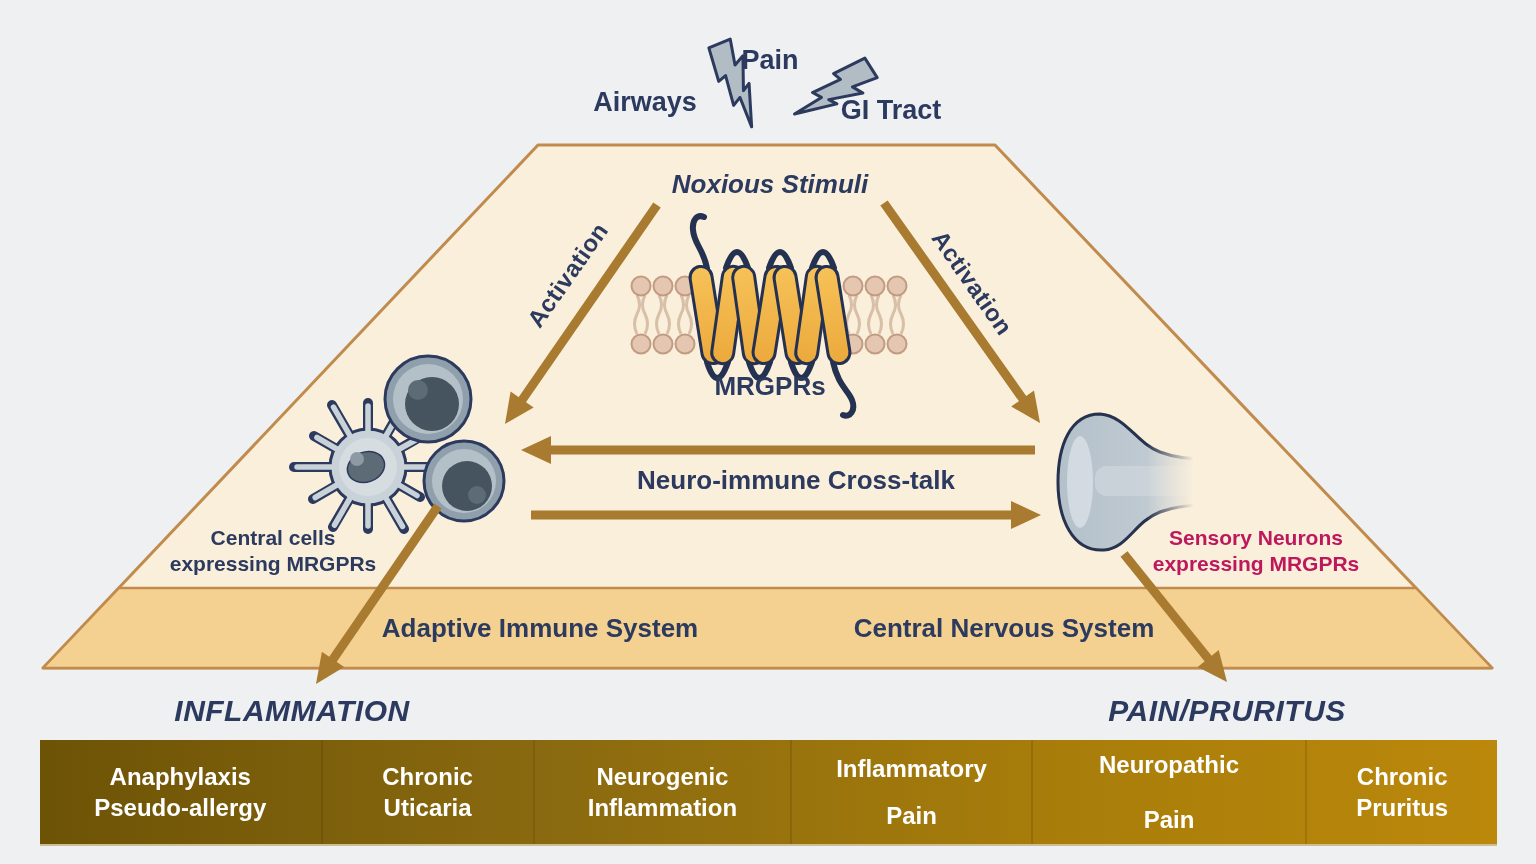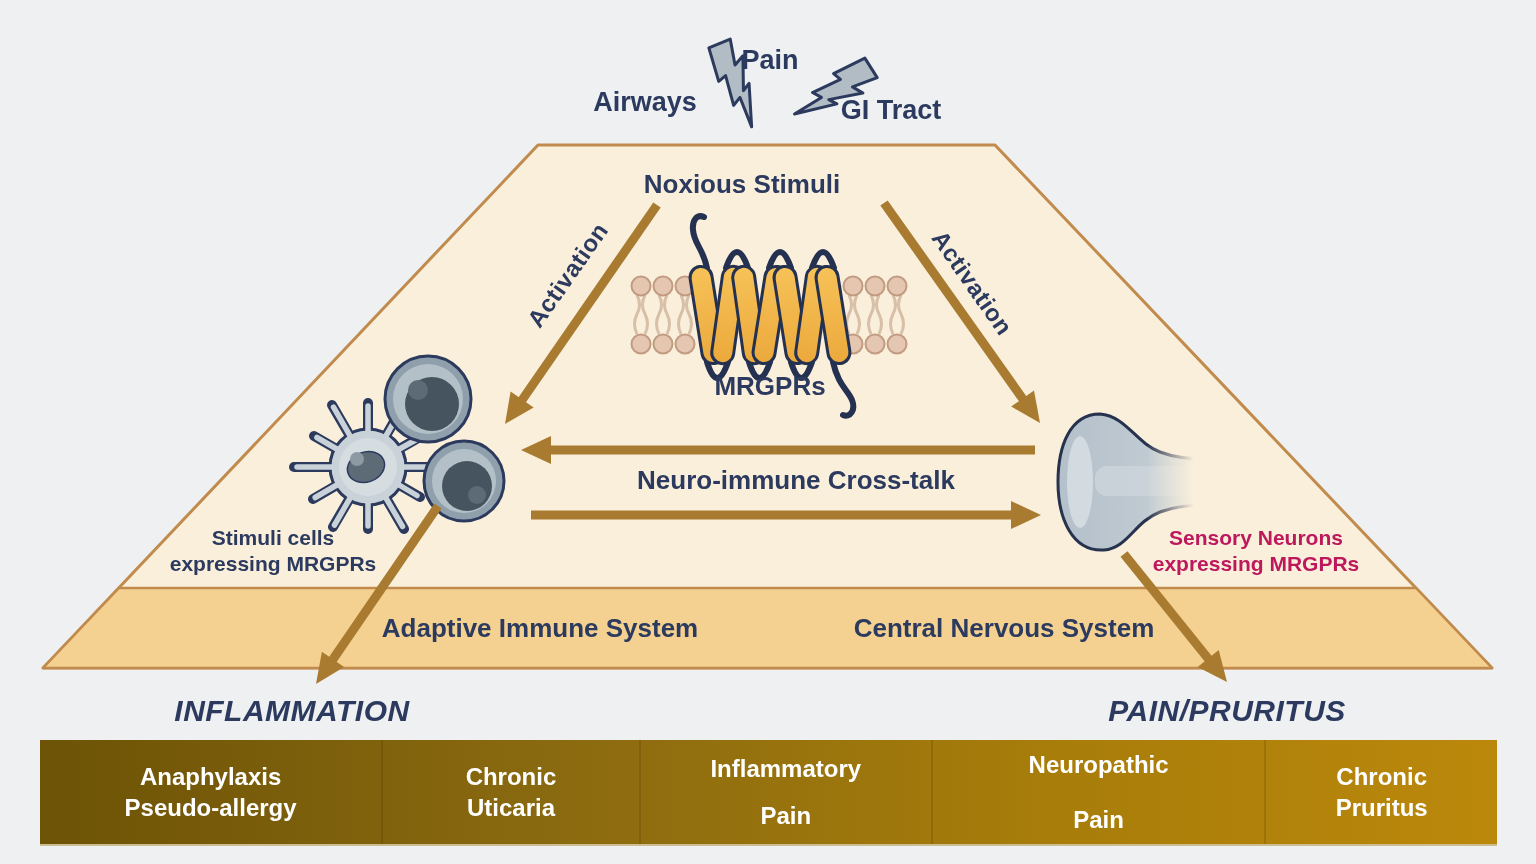--- a/index.html
+++ b/index.html
@@ -210,28 +210,28 @@
   <g fill="#a87b30" stroke="#a87b30">
     <line x1="1124" y1="554" x2="1210.7" y2="661.7" stroke-width="9"></line>
     <polygon points="1227,682 1197.7,667.1 1218.7,650.1" stroke="none"></polygon>
   </g>
 </svg>
 
 <div class="lbl lbl-top" style="left:770px;top:60px;">Pain</div>
 <div class="lbl lbl-top" style="left:645px;top:102px;">Airways</div>
 <div class="lbl lbl-top" style="left:891px;top:110px;">GI Tract</div>
 
-<div class="lbl lbl-noxious" style="left:742px;top:184px;">Noxious Stimuli</div>
+<div class="lbl lbl-noxious" style="left:770px;top:184px;font-style:italic;">Noxious Stimuli</div>
 <div class="lbl lbl-mrgprs" style="left:770px;top:386px;">MRGPRs</div>
 
 <div class="lbl lbl-activation rot-left" style="left:568px;top:275px;">Activation</div>
 <div class="lbl lbl-activation rot-right" style="left:972px;top:283px;">Activation</div>
 
 <div class="lbl lbl-side" style="left:273px;top:551px;">
-  <div>Stimuli cells</div>
+  <div>Central cells</div>
   <div>expressing MRGPRs</div>
 </div>
 <div class="lbl lbl-side lbl-side-dark" style="left:1256px;top:551px;">
   <div>Sensory Neurons</div>
   <div>expressing MRGPRs</div>
 </div>
 
 <div class="lbl lbl-crosstalk" style="left:772px;top:480px;margin-left:24px;">Neuro-immune Cross-talk</div>
 
 <div class="lbl lbl-band" style="left:540px;top:628px;">Adaptive Immune System</div>
@@ -242,20 +242,24 @@
 
 <div class="bar">
   <div class="bar-cell" style="flex:247 0 0;">
     <div>Anaphylaxis</div>
     <div>Pseudo-allergy</div>
   </div>
   <div class="bar-cell" style="flex:185 0 0;">
     <div>Chronic</div>
     <div>Uticaria</div>
   </div>
+  <div class="bar-cell" style="flex:225 0 0;">
+    <div>Neurogenic</div>
+    <div>Inflammation</div>
+  </div>
   <div class="bar-cell" style="flex:210 0 0;gap:16px;">
     <div>Inflammatory</div>
     <div>Pain</div>
   </div>
   <div class="bar-cell" style="flex:240 0 0;gap:24px;">
     <div>Neuropathic</div>
     <div>Pain</div>
   </div>
   <div class="bar-cell" style="flex:167 0 0;">
     <div>Chronic</div>

